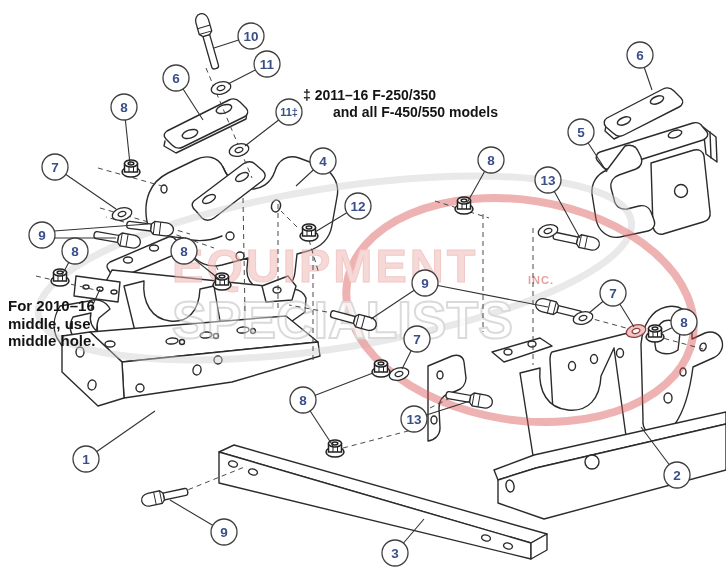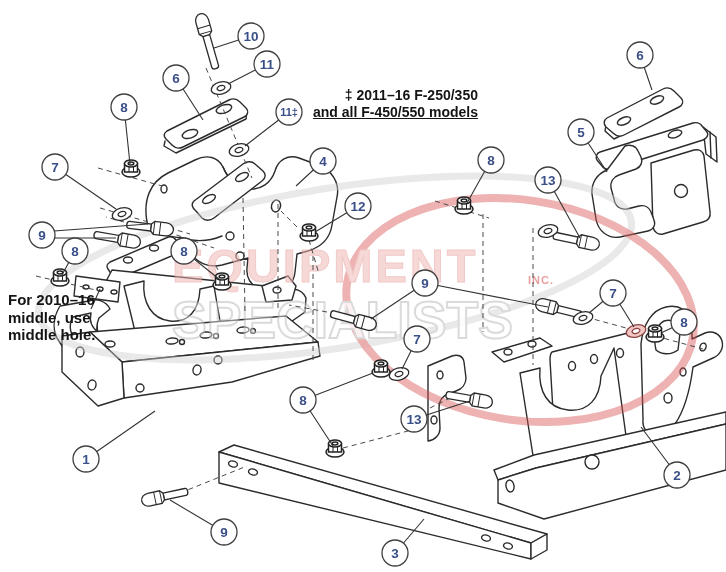--- a/index.html
+++ b/index.html
@@ -1,23 +1,23 @@
 <!DOCTYPE html>
 <html><head>
 <meta charset="utf-8">
 <style>
   html,body{margin:0;padding:0;background:#fff;}
   .stage{position:relative;width:726px;height:572px;background:#ffffff;overflow:hidden;
          font-family:"Liberation Sans", sans-serif;}
   svg{position:absolute;left:0;top:0;}
   svg text{font-family:"Liberation Sans", sans-serif;}
   .note{position:absolute;font-weight:700;color:#141414;}
-  .note-dagger{left:303px;top:87px;font-size:14px;line-height:17px;text-align:right;}
-  .note-dagger .indent{margin-left:10px;text-decoration:underline;}
-  .note-hole{left:8px;top:291px;font-size:15px;line-height:17.5px;}
+  .note-dagger{left:303px;top:87px;font-size:14px;line-height:17px;}
+  .note-dagger .indent{margin-left:30px;}
+  .note-hole{left:8px;top:297px;font-size:15px;line-height:17.5px;}
   #callouts circle{fill:#ffffff;stroke:#3f3f3f;stroke-width:1.3;}
   #callouts text{fill:#3a4f88;font-size:13.5px;font-weight:700;text-anchor:middle;}
   #callouts text.small{font-size:11px;}
   .wm-top{font-size:47px;font-weight:700;letter-spacing:3px;fill:#f0b9b6;stroke:#e59e9b;stroke-width:1;}
   .wm-bottom{font-size:52px;font-weight:700;fill:rgba(255,255,255,0.8);stroke:#bdbdbd;stroke-width:2;}
   .wm-inc{font-size:11px;font-weight:700;fill:#d4504d;letter-spacing:1px;}
 </style>
 </head>
 <body>
 

